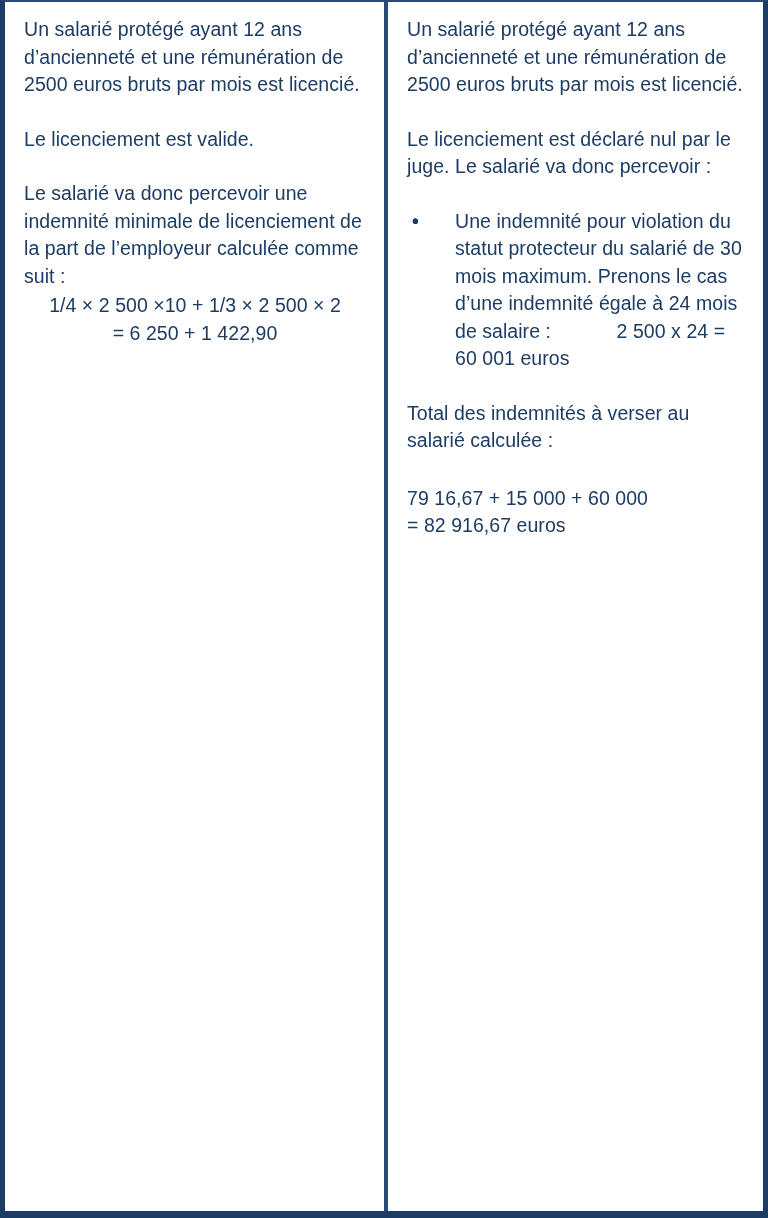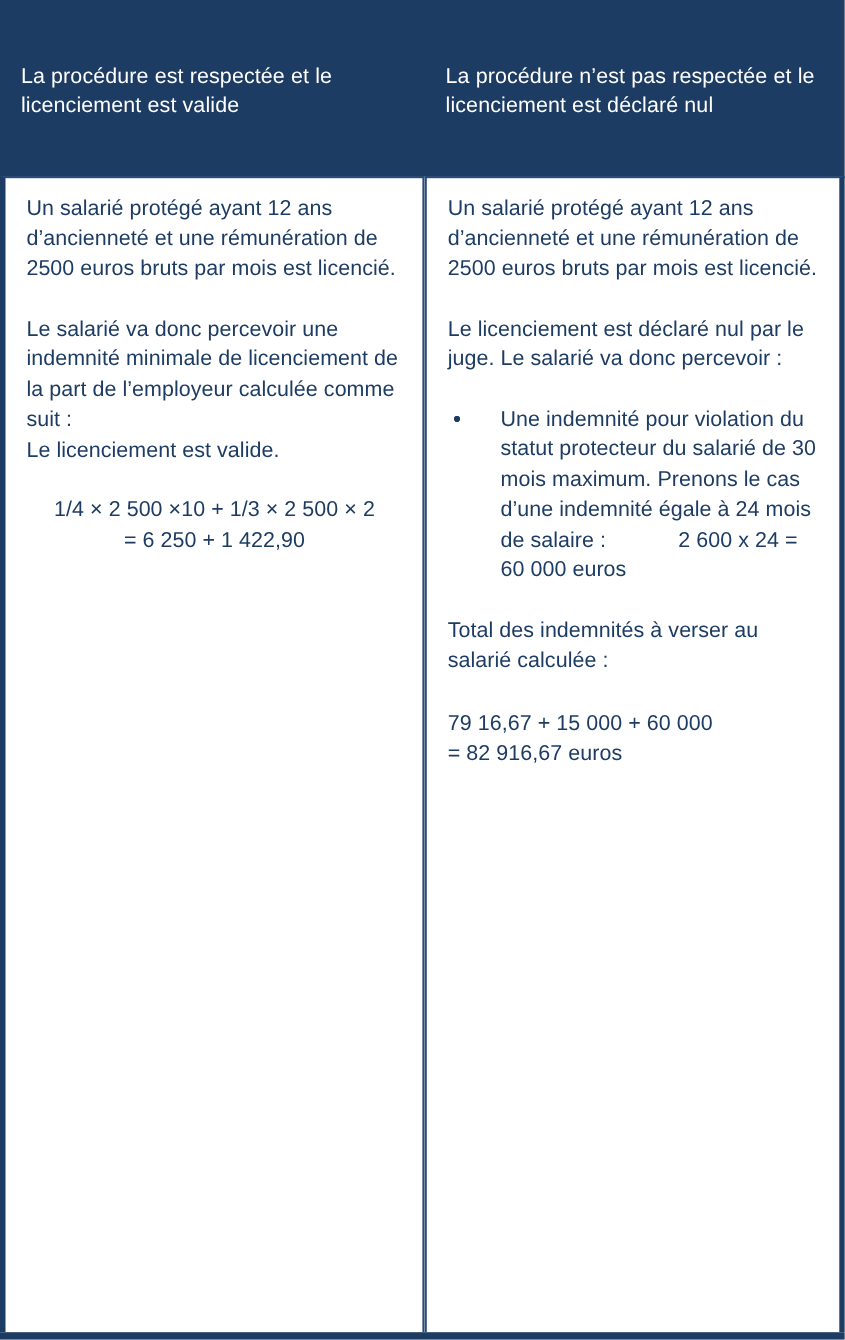--- a/index.html
+++ b/index.html
@@ -115,34 +115,30 @@
     line-height: 27.5px;
     color: #1d3c63;
   }
   .li-text { display: block; white-space: pre-wrap; }
 </style>
 </head>
 <body>
 
 <div class="table-wrap">
 
-  <div class="thead">
-    <div class="th th-left">La procédure est respectée et le licenciement est valide</div>
-    <div class="th th-right">La procédure n’est pas respectée et le licenciement est déclaré nul</div>
-  </div>
 
   <div class="tbody">
 
     <div class="td td-left">
 
       <p class="para">Un salarié protégé ayant 12 ans d’ancienneté et une rémunération de 2500 euros bruts par mois est licencié.</p>
 
+      <p class="para">Le licenciement est valide.</p>
+
       <p class="para tight">Le salarié va donc percevoir une indemnité minimale de licenciement de la part de l’employeur calculée comme suit :</p>
-
-      <p class="para">Le licenciement est valide.</p>
 
       <div class="formula">
         <span class="fline">1/4 × 2 500 ×10 + 1/3 × 2 500 × 2</span>
         <span class="fline">= 6 250 + 1 422,90</span>
       </div>
 
     </div>
 
     <div class="td td-right">
 
@@ -155,21 +151,21 @@
         <li>
           <span class="bullet-dot">•</span>
         </li>
 
         <li>
           <span class="bullet-dot">•</span>
         </li>
 
         <li>
           <span class="bullet-dot">•</span>
-          <span class="li-text">Une indemnité pour violation du statut protecteur du salarié de 30 mois maximum. Prenons le cas d’une indemnité égale à 24 mois de salaire :            2 600 x 24 = 60 000 euros</span>
+          <span class="li-text">Une indemnité pour violation du statut protecteur du salarié de 30 mois maximum. Prenons le cas d’une indemnité égale à 24 mois de salaire :            2 500 x 24 = 60 001 euros</span>
         </li>
 
       </ul>
 
       <p class="para tight">Total des indemnités à verser au salarié calculée :</p>
 
       <p class="para" style="margin-top:30px;">
         <span class="fline">79 16,67 + 15 000 + 60 000</span><br>
         <span class="fline">= 82 916,67 euros</span>
       </p>

